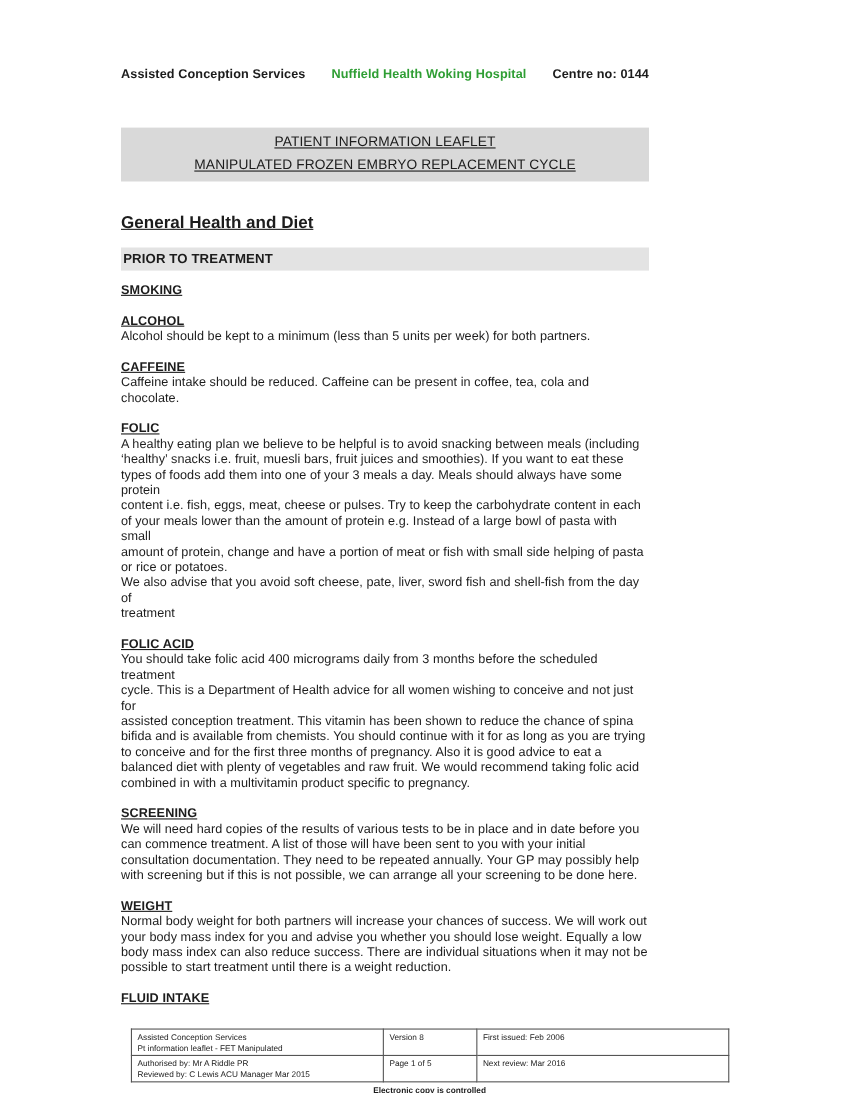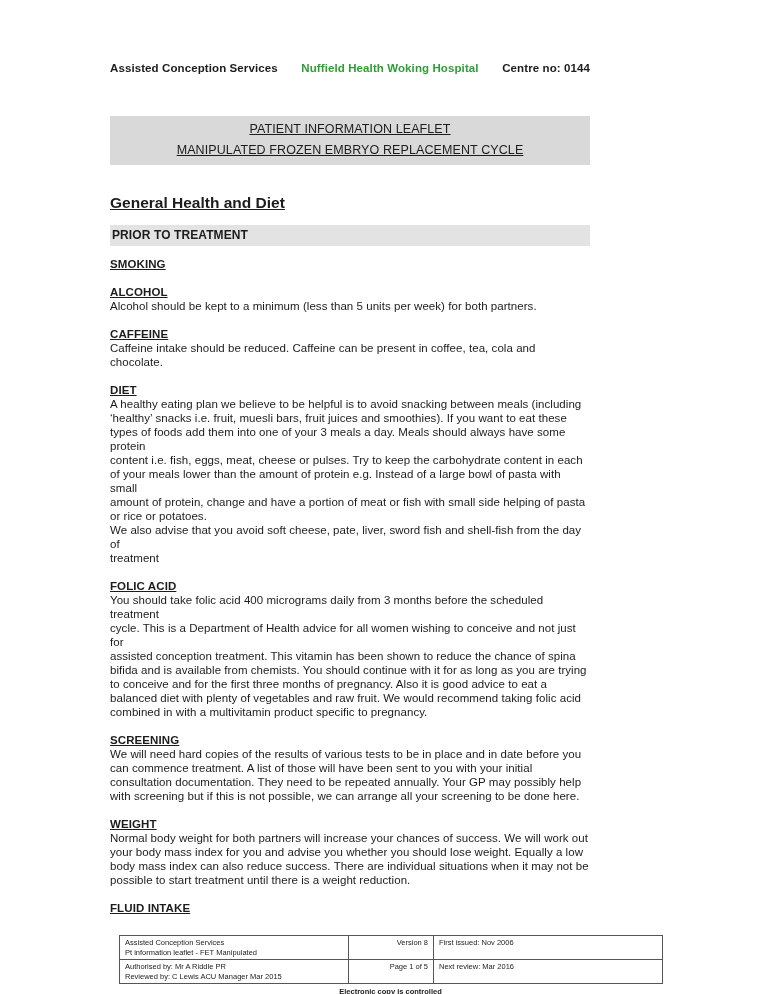--- a/index.html
+++ b/index.html
@@ -77,21 +77,21 @@
   }
   .footer-table td {
     border: 1px solid #555;
     font-size: 7.5px;
     line-height: 9.5px;
     padding: 2px 5px;
     vertical-align: top;
     white-space: pre-line;
     overflow: hidden;
   }
-  .footer-table td.mid { text-align: right; }
+  .footer-table td.mid { text-align: left; }
   .footer-note {
     width: 543px;
     margin-left: 9px;
     margin-top: 3px;
     text-align: center;
     font-weight: bold;
     font-size: 7.5px;
     line-height: 10px;
   }
 </style>
@@ -125,21 +125,21 @@
       <div class="section-heading">ALCOHOL</div>
       <div class="section-body">Alcohol should be kept to a minimum (less than 5 units per week) for both partners.</div>
     </div>
 
     <div class="section">
       <div class="section-heading">CAFFEINE</div>
       <div class="section-body">Caffeine intake should be reduced. Caffeine can be present in coffee, tea, cola and chocolate.</div>
     </div>
 
     <div class="section">
-      <div class="section-heading">DIET</div>
+      <div class="section-heading">FOLIC</div>
       <div class="section-body">A healthy eating plan we believe to be helpful is to avoid snacking between meals (including
 ‘healthy’ snacks i.e. fruit, muesli bars, fruit juices and smoothies). If you want to eat these
 types of foods add them into one of your 3 meals a day. Meals should always have some protein
 content i.e. fish, eggs, meat, cheese or pulses. Try to keep the carbohydrate content in each
 of your meals lower than the amount of protein e.g. Instead of a large bowl of pasta with small
 amount of protein, change and have a portion of meat or fish with small side helping of pasta
 or rice or potatoes.
 We also advise that you avoid soft cheese, pate, liver, sword fish and shell-fish from the day of
 treatment</div>
     </div>
@@ -182,21 +182,21 @@
       <colgroup>
         <col style="width:229px">
         <col style="width:85px">
         <col style="width:229px">
       </colgroup>
       <tbody>
         <tr>
           <td>Assisted Conception Services
 Pt information leaflet - FET Manipulated</td>
           <td class="mid">Version  8</td>
-          <td>First issued: Nov 2006</td>
+          <td>First issued: Feb 2006</td>
         </tr>
         <tr>
           <td>Authorised by: Mr A Riddle PR
 Reviewed by: C Lewis ACU Manager Mar 2015</td>
           <td class="mid">Page 1 of 5</td>
           <td>Next review: Mar 2016</td>
         </tr>
       </tbody>
     </table>
     <div class="footer-note">Electronic copy is controlled</div>

